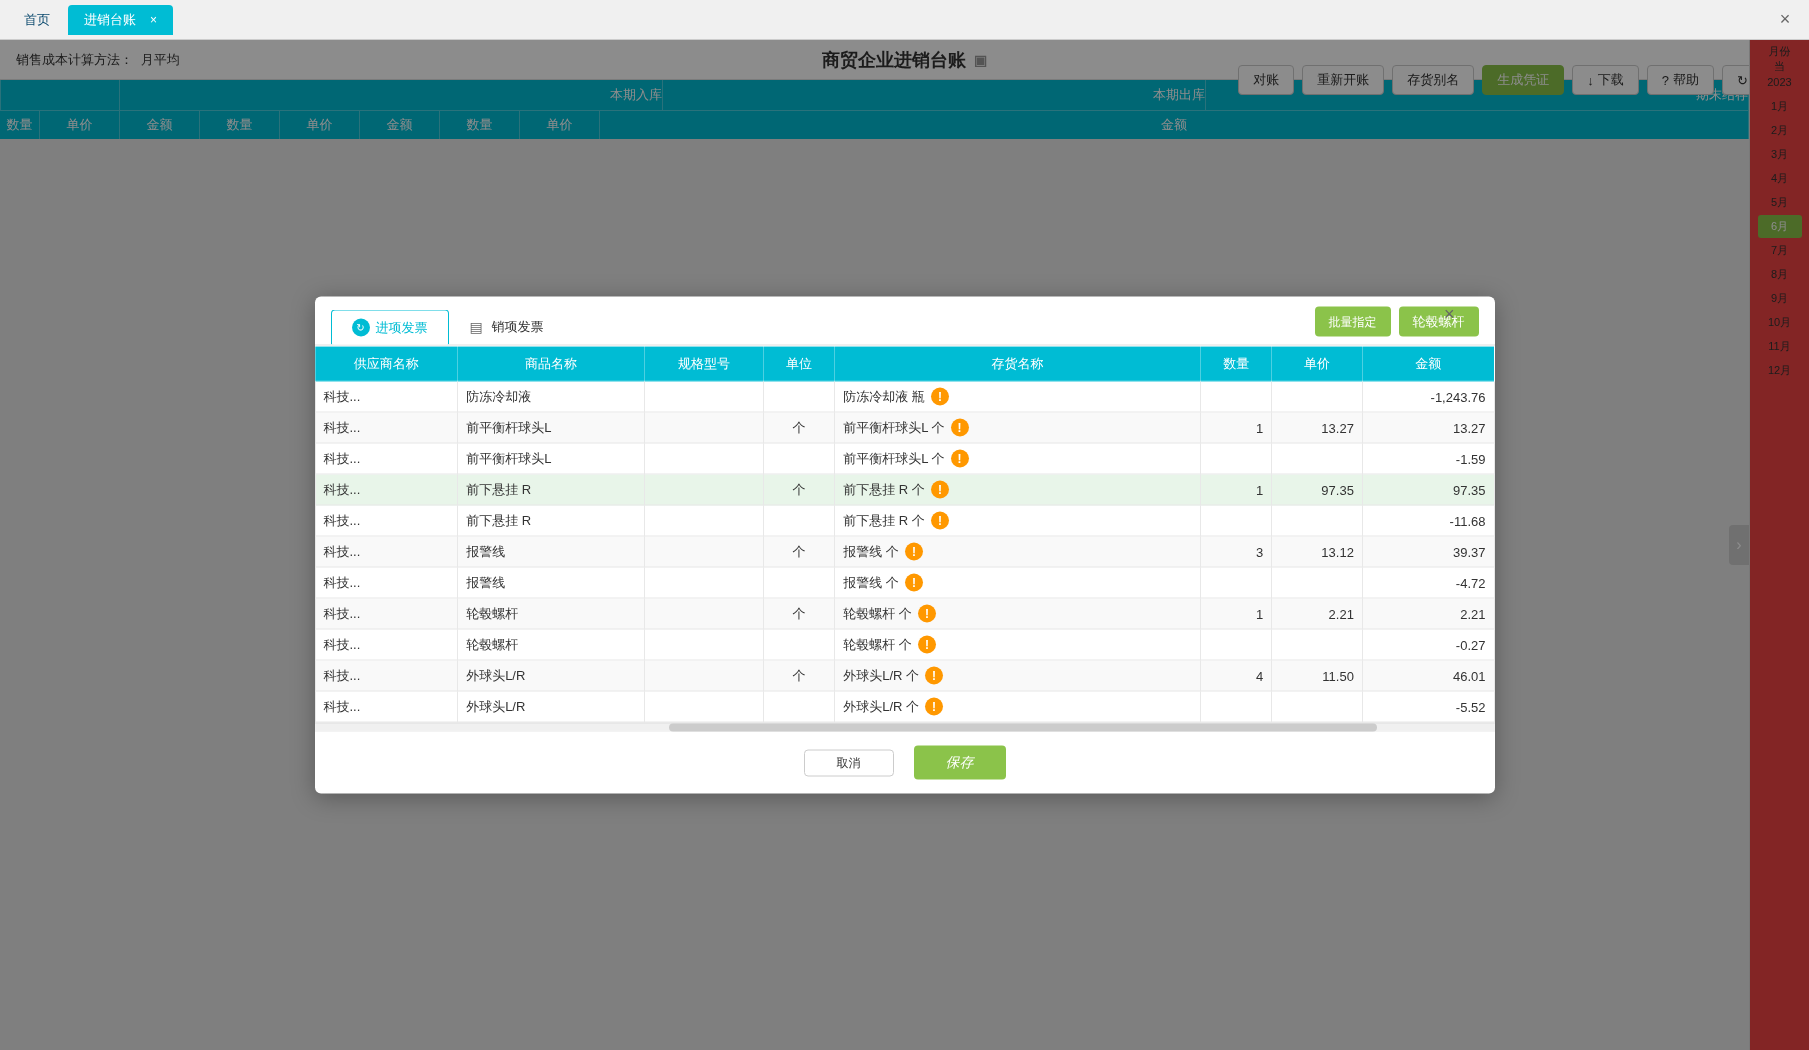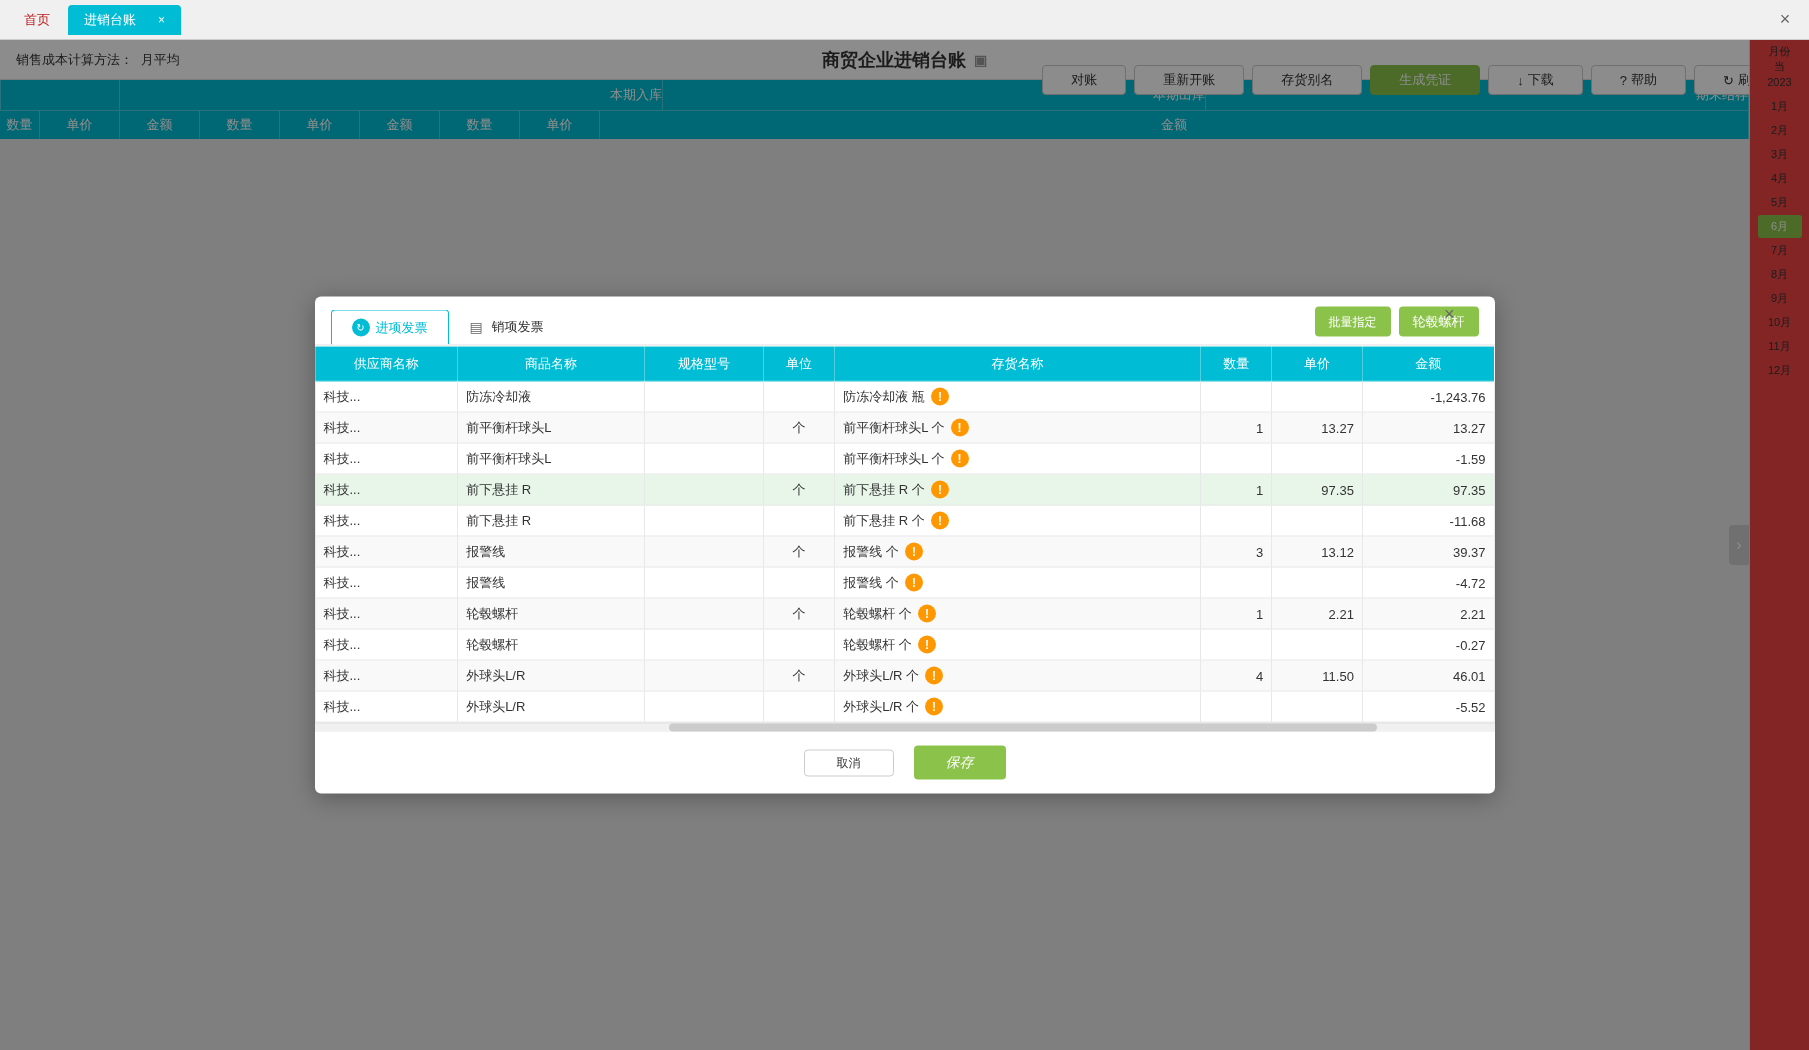--- a/index.html
+++ b/index.html
@@ -7,24 +7,24 @@
 
     
     .tab-bar {
       display: flex; align-items: center; background: #f0f0f0;
       border-bottom: 1px solid #ccc; height: 40px; padding: 0 8px;
     }
     .tab-item {
       padding: 6px 16px; cursor: pointer; font-size: 13px; color: #333;
       border-radius: 4px 4px 0 0; margin-right: 2px;
     }
-    .tab-item.home { background: transparent; color: #b91c1c; }
+    .tab-item.home { background: transparent; color: #0c4a6e; }
     .tab-item.active {
       background: #00bcd4; color: #fff;
-      display: flex; align-items: center; gap: 22px;
+      display: flex; align-items: center; gap: 14px;
     }
     .tab-close { cursor: pointer; font-size: 12px; }
     .tab-bar-close {
       margin-left: auto; width: 32px; height: 32px; display: flex;
       align-items: center; justify-content: center; cursor: pointer;
       font-size: 18px; color: #666;
     }
 
     
     .main-bg {
@@ -39,21 +39,21 @@
     .top-bar-left { font-size: 13px; color: #333; }
     .top-bar-title {
       position: absolute; left: 50%; transform: translateX(-50%);
       font-size: 18px; font-weight: bold; color: #333;
       display: flex; align-items: center; gap: 8px;
     }
     .top-bar-actions {
       margin-left: auto; display: flex; gap: 8px; align-items: center;
     }
     .btn {
-      padding: 5px 28px; border-radius: 4px; border: 1px solid #ccc;
+      padding: 5px 14px; border-radius: 4px; border: 1px solid #ccc;
       cursor: pointer; font-size: 13px; background: #fff; color: #333; margin-top: 41px;
     }
     .btn-primary { background: #8bc34a; color: #fff; border-color: #8bc34a; }
     .btn-outline { background: #fff; border: 1px solid #ccc; color: #333; }
     .btn-icon { display: flex; align-items: center; gap: 4px; }
 
     
     .col-header-area {
       background: #00bcd4; color: #fff; font-size: 13px;
     }

